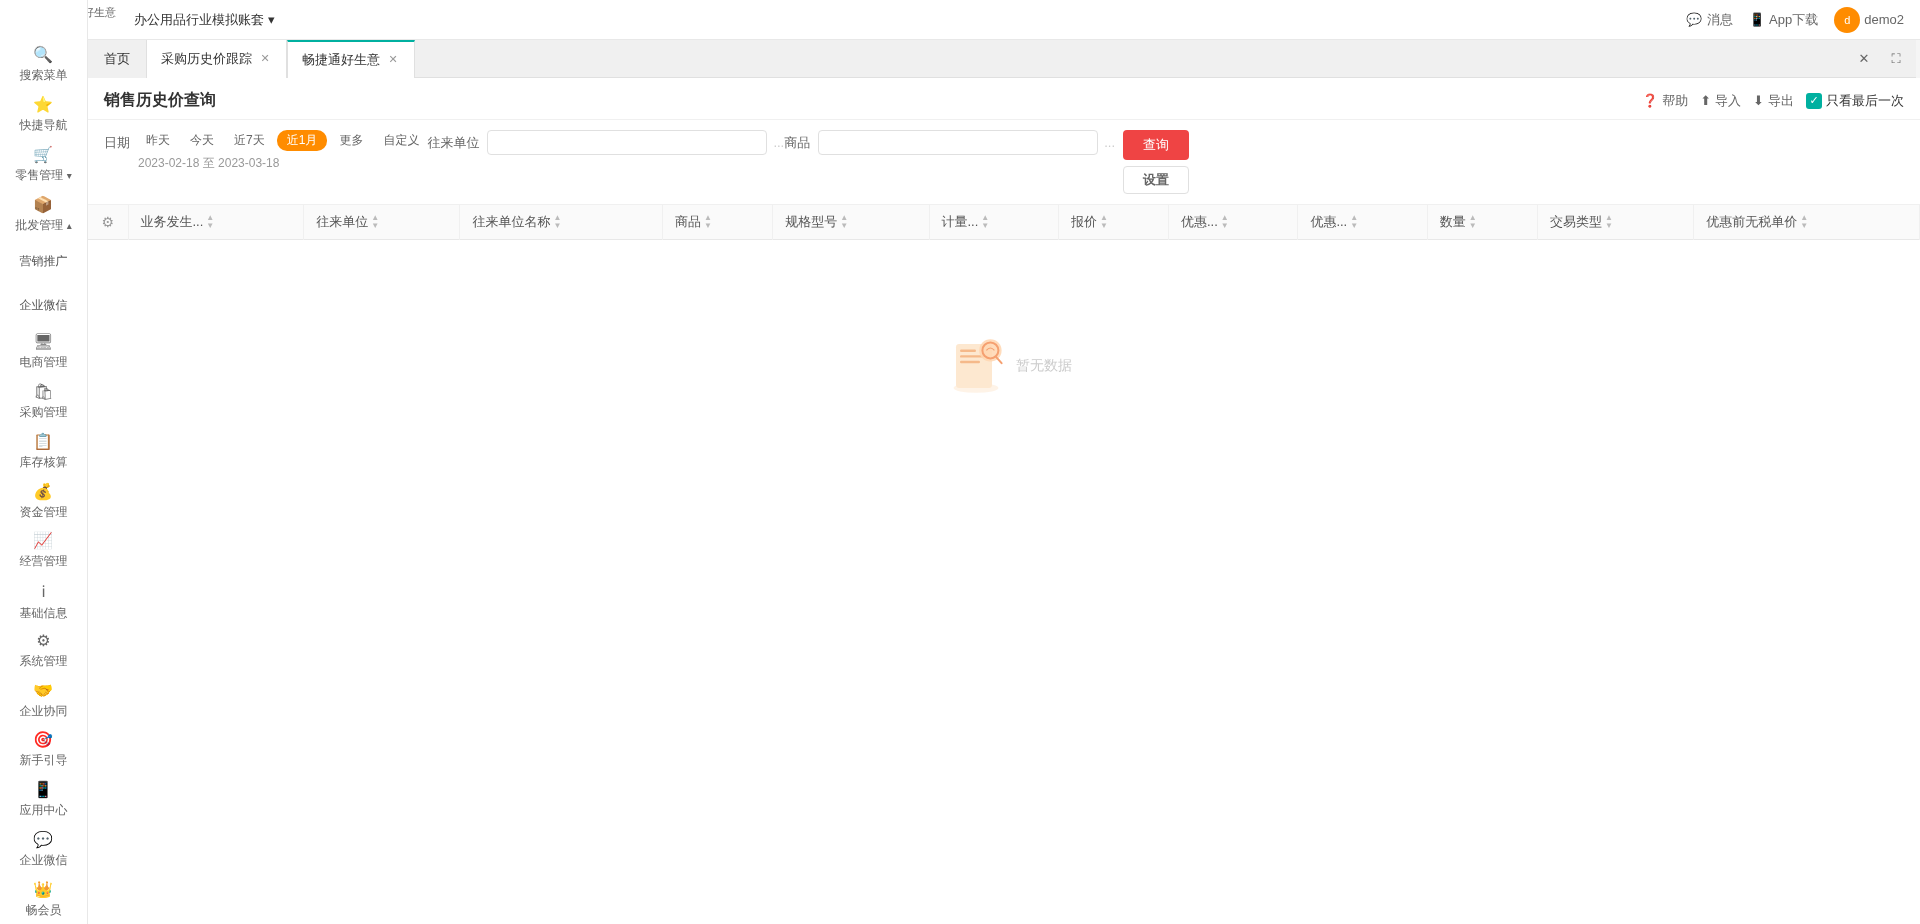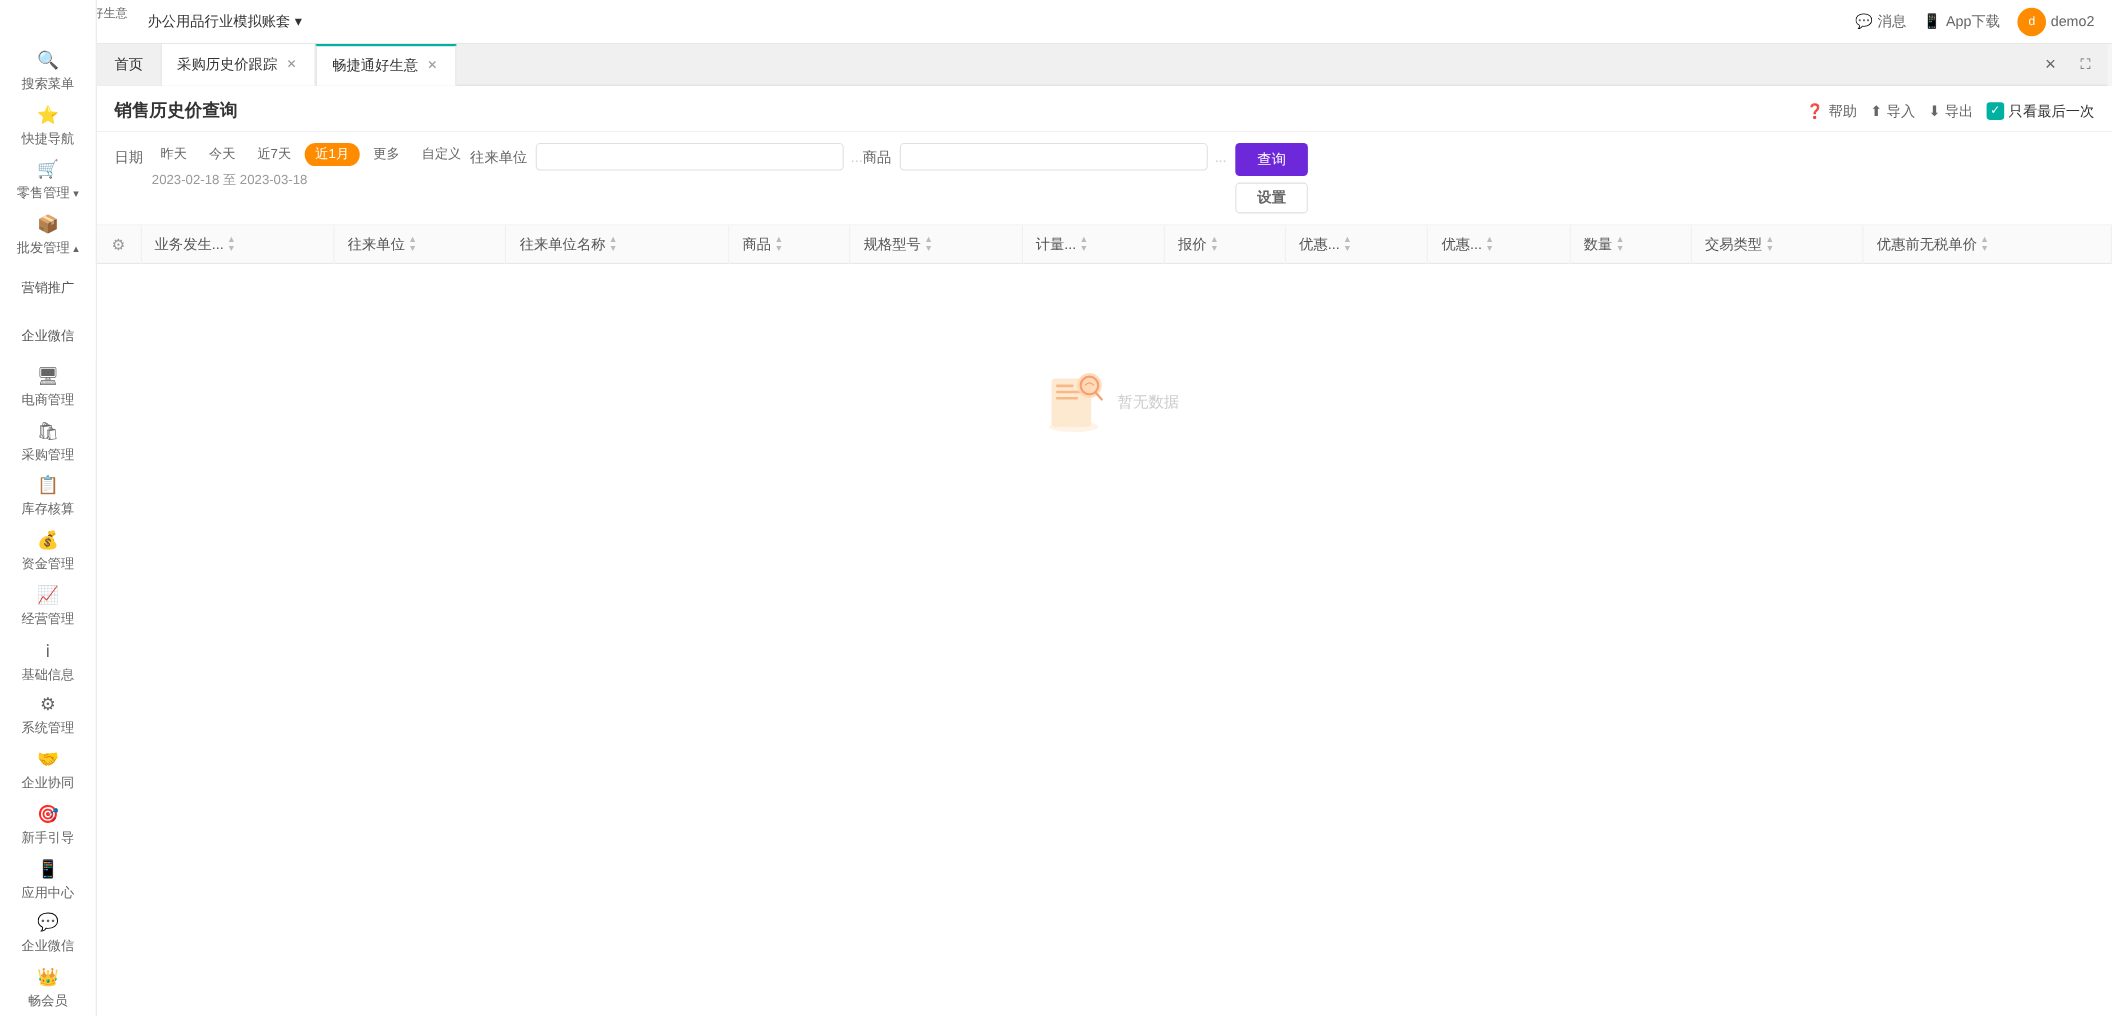--- a/index.html
+++ b/index.html
@@ -240,21 +240,21 @@
       padding: 4px 8px;
       font-size: 13px;
       width: 300px;
       outline: none;
       color: #333;
     }
     .input-dots {
       color: #ccc; font-size: 13px; cursor: pointer;
     }
     .btn-query {
-      background: #6d28d9;
+      background: #ef4444;
       color: white;
       border: none;
       padding: 6px 20px;
       border-radius: 4px;
       font-size: 13px;
       cursor: pointer;
     }
     .btn-settings {
       background: white;
       color: #666;

